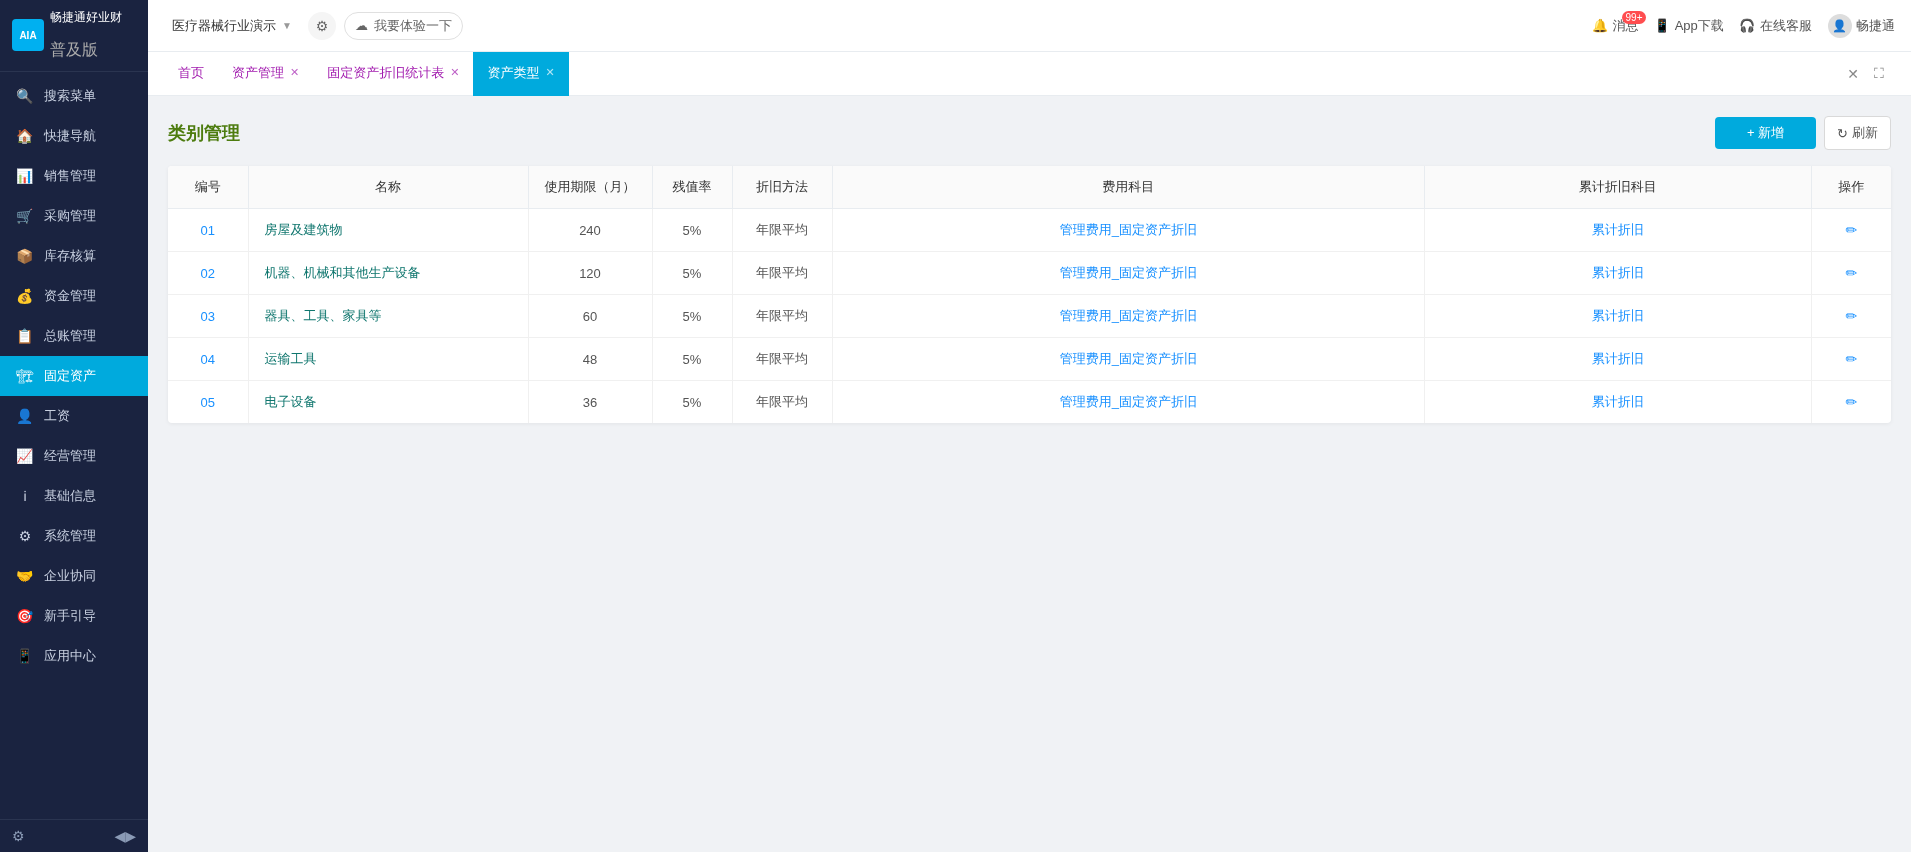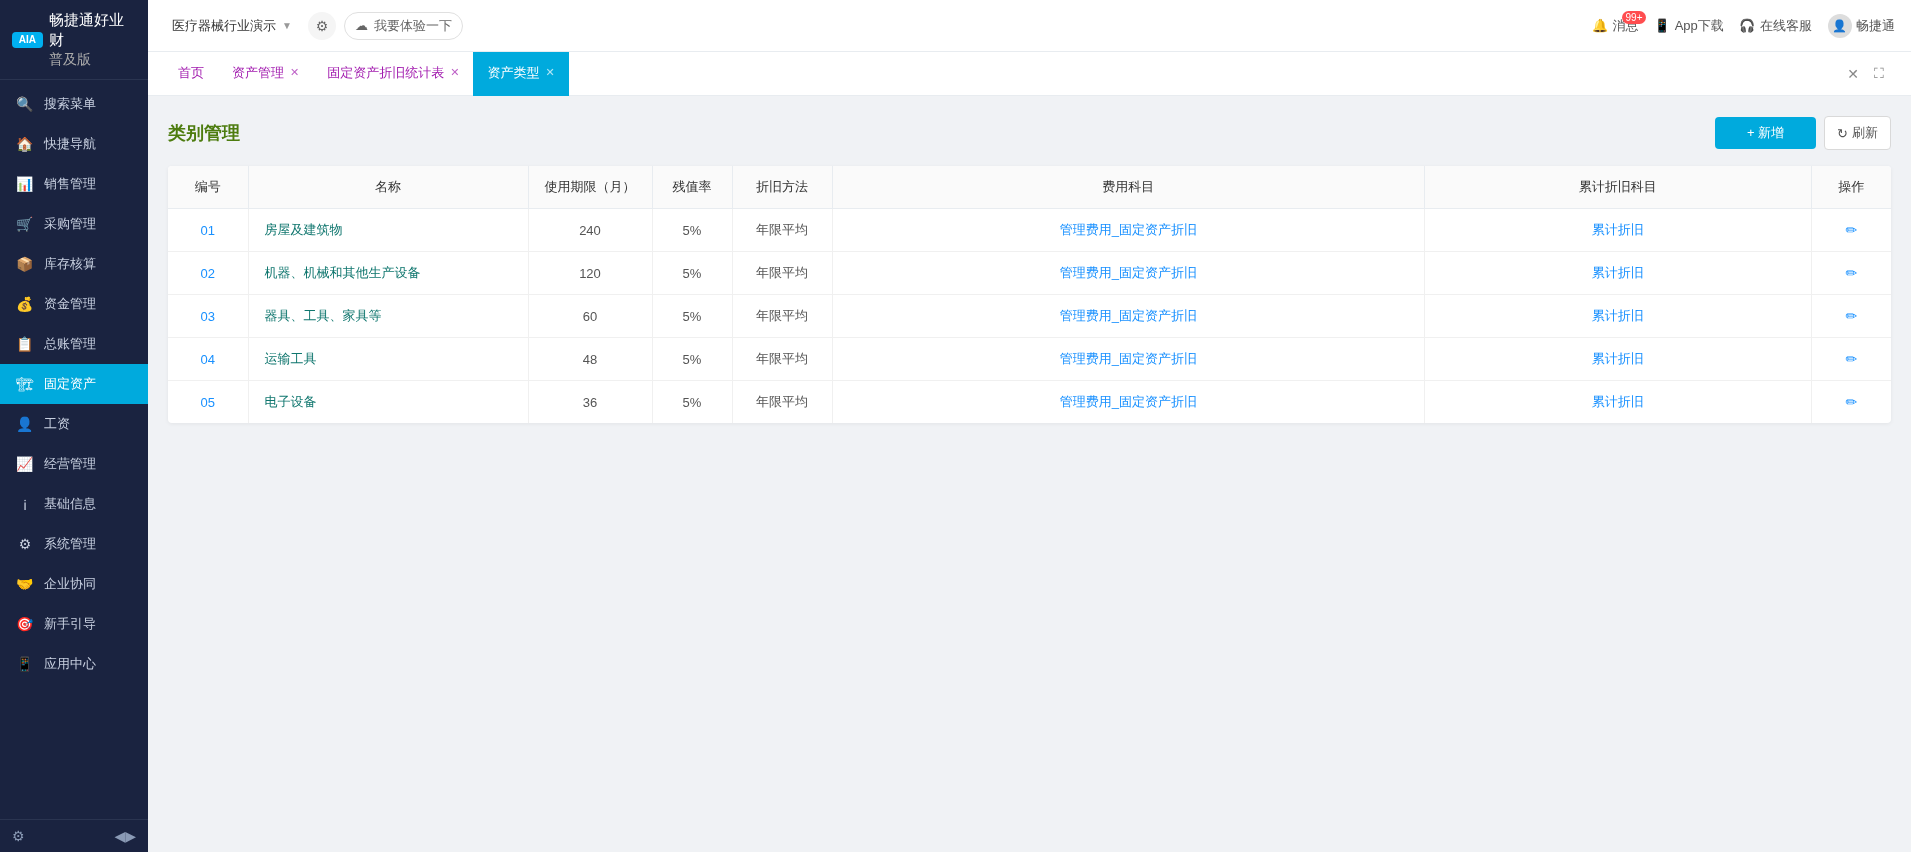--- a/index.html
+++ b/index.html
@@ -19,31 +19,31 @@
       padding: 10px 12px;
       background: #1a2340;
       display: flex;
       align-items: center;
       gap: 6px;
       border-bottom: 1px solid #2a3450;
       min-height: 52px;
     }
     .logo-icon {
       width: 32px;
-      height: 16px;
+      height: 32px;
       background: #00b0f0;
       border-radius: 4px;
       display: flex;
       align-items: center;
       justify-content: center;
       color: white;
       font-size: 10px;
       font-weight: bold;
     }
-    .logo-text { font-size: 15px; color: #fff; line-height: 1.3; }
+    .logo-text { font-size: 12px; color: #fff; line-height: 1.3; font-family: Liberation Serif, serif; }
 
     .sidebar-nav { flex: 1; overflow-y: auto; padding: 4px 0; }
     .sidebar-nav::-webkit-scrollbar { width: 3px; }
     .sidebar-nav::-webkit-scrollbar-thumb { background: #3a4460; }
 
     .sidebar-item {
       display: flex;
       align-items: center;
       gap: 10px;
       padding: 11px 16px;
@@ -298,23 +298,23 @@
       align-items: center;
       justify-content: center;
       cursor: pointer;
       color: #888;
       font-size: 14px;
       border-radius: 3px;
     }
 
     
     .version-badge {
-      font-size: 14px;
+      font-size: 16px;
       color: #aaa;
-      margin-top: 2px;
+      margin-top: 14px;
     }
   </style>
 </head>
 <body>
 
 <div class="sidebar">
   <div class="sidebar-logo">
     <div class="logo-icon">AIA</div>
     <div>
       <div class="logo-text">畅捷通好业财</div>

